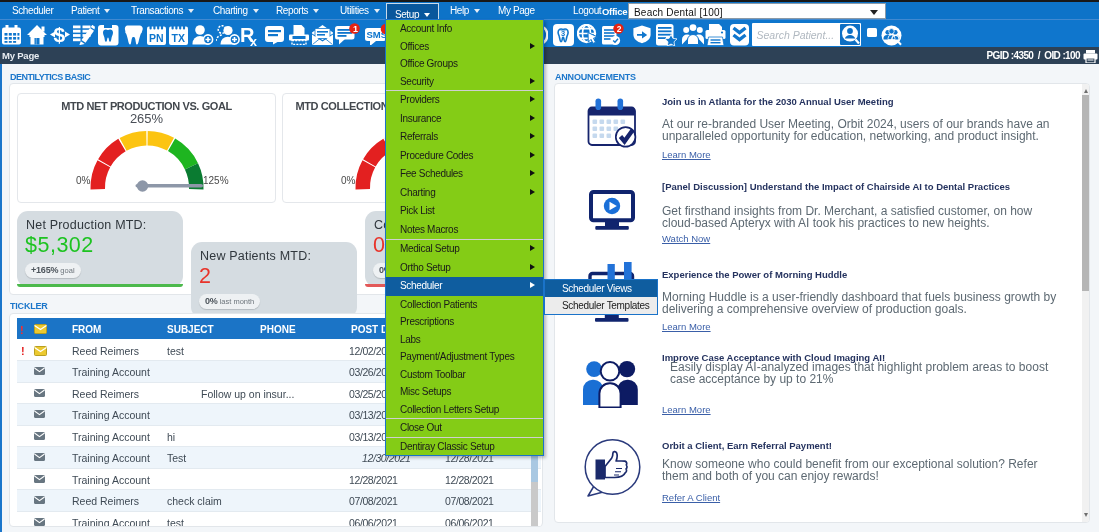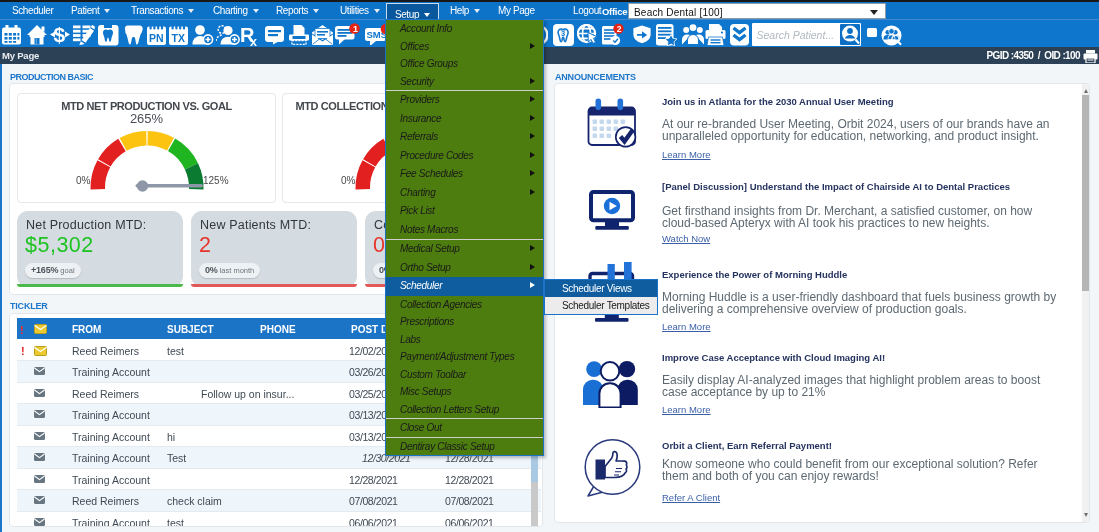--- a/index.html
+++ b/index.html
@@ -52,21 +52,21 @@
 .tkrow { position:absolute; left:7px; width:524px; height:21.5px; font-size:10.5px; color:#3f4a55; border-bottom:1px solid #e3eaf0; }
 .tkrow span { position:absolute; top:5px; }
 .tkrow .dt { letter-spacing:-0.4px; }
 
 
 .ann-title { position:absolute; left:107px; width:400px; font-size:9.5px; font-weight:bold; color:#25335f; }
 .ann-body { position:absolute; left:107px; width:400px; font-size:12px; line-height:12px; color:#5d6972; }
 .ann-link { position:absolute; left:107px; font-size:9.5px; color:#3a5fa8; text-decoration:underline; }
 
 
-#setupmenu { position:absolute; left:385px; top:19px; width:159px; height:437px; background:#4d7c0f; border:1px solid #1a73c9; box-shadow:2px 2px 3px rgba(0,0,0,0.25); z-index:50;font-style:italic; }
+#setupmenu { position:absolute; left:385px; top:19px; width:159px; height:437px; background:#84cc16; border:1px solid #1a73c9; box-shadow:2px 2px 3px rgba(0,0,0,0.25); z-index:50; }
 .mi { position:relative; height:17.5px; font-size:10px; letter-spacing:-0.3px; color:#1a1a1a; padding-left:14px; line-height:17.5px; }
 .mi.tall { height:18.5px; line-height:18.5px; }
 .mi .arr { position:absolute; right:8px; top:5px; width:0; height:0; border-top:3.5px solid transparent; border-bottom:3.5px solid transparent; border-left:5px solid #111; }
 .msep { height:1px; background:#cfcfcf; margin:0; }
 .mi.hl { background:#0f5d9f; color:#fff; }
 .mi.hl .arr { border-left-color:#fff; }
 #submenu { position:absolute; left:544px; top:279px; width:114px; height:36px; background:#ececec; border:1px solid #1a73c9; z-index:51; }
 #submenu .smi { height:17px; font-size:10px; letter-spacing:-0.3px; color:#1a1a1a; text-align:left; padding-left:17px; line-height:17px; }
 #submenu .smi.hl { background:#0f5d9f; color:#fff; }
 </style>
@@ -307,21 +307,21 @@
     <span class="left">My Page</span>
     <span class="right">PGID :4350&nbsp; /&nbsp; OID :100</span>
     <svg style="position:absolute; right:1px; top:3px;" width="15" height="13" viewBox="0 0 15 13">
         <rect x="3" y="0" width="9" height="3.5" fill="#fff"></rect>
         <rect x="0.5" y="3.5" width="14" height="6" rx="1" fill="#fff"></rect>
         <rect x="3" y="8" width="9" height="5" fill="#2d4156" stroke="#fff" stroke-width="1.2"></rect>
         <rect x="4.5" y="9.5" width="6" height="1" fill="#fff"></rect>
       </svg>
   </div>
 
-  <div class="seclabel" style="left:10px; top:72px; letter-spacing:-0.5px;">PRODUCTION BASIC</div>
+  <div class="seclabel" style="left:10px; top:72px; letter-spacing:-0.5px;">DENTILYTICS BASIC</div>
   <div class="panel" id="dentpanel" style="left:9px; top:83px; width:534px; height:212px;">
     <div class="gcard" style="left:7px;">
       <div class="gtitle">MTD NET PRODUCTION VS. GOAL</div>
       <div class="gval">265%</div>
       <svg width="259" height="110" style="position:absolute; left:0; top:0;">
         <text x="72.5" y="90" font-size="10" fill="#4a4a4a" text-anchor="end">0%</text>
         <text x="185" y="90" font-size="10" fill="#4a4a4a">125%</text>
         <path d="M72.5 95.5A56.5 56.5 0 0 1 79.5 66.3L92.2 73.3A42 42 0 0 0 87.0 95.0Z" fill="#e32020"></path>
         <path d="M80.1 65.2A56.5 56.5 0 0 1 100.3 44.8L107.7 57.3A42 42 0 0 0 92.6 72.5Z" fill="#e32020"></path>
         <path d="M101.6 44.1A56.5 56.5 0 0 1 128.3 37.0L128.5 51.5A42 42 0 0 0 108.6 56.8Z" fill="#fcc411"></path>
@@ -346,21 +346,21 @@
         <path d="M180.0 69.2A56.5 56.5 0 0 1 185.5 95.5L171.0 95.0A42 42 0 0 0 166.9 75.4Z" fill="#0a7b31"></path>
         <circle cx="124.5" cy="92" r="5.7" fill="#8d97a8"></circle>
       </svg>
     </div>
     <div class="scard" style="left:7px;">
       <div class="t">Net Production MTD:</div>
       <div class="v" style="color:#1dc321;">$5,302</div>
       <div class="pill"><b>+165%</b> goal</div>
       <div class="bline" style="background:#4cb94c;"></div>
     </div>
-    <div class="scard" style="left:181px;">
+    <div class="scard" style="left:181px;margin-top:31px;">
       <div class="t">New Patients MTD:</div>
       <div class="v" style="color:#e8332a;">2</div>
       <div class="pill"><b>0%</b> last month</div>
       <div class="bline" style="background:#e25959;"></div>
     </div>
     <div class="scard" style="left:355px;">
       <div class="t">Collections MTD:</div>
       <div class="v" style="color:#e8332a;">0</div>
       <div class="pill"><b>0%</b> last month</div>
       <div class="bline" style="background:#e25959;"></div>
@@ -529,21 +529,21 @@
 
     <svg class="abs" style="left:28px; top:276px;" width="56" height="48" viewBox="0 0 56 48">
       <circle cx="11.1" cy="9.1" r="7.9" fill="#1a6fd4"></circle>
       <path d="M0 45v-15.5a9.8 9.8 0 0 1 9.8-9.8h0.7a9.8 9.8 0 0 1 9.8 9.8V45z" fill="#1a6fd4"></path>
       <circle cx="44" cy="9.1" r="8.2" fill="#0d1b63"></circle>
       <path d="M34.5 45v-15.5a9.8 9.8 0 0 1 9.8-9.8h0.7a9.8 9.8 0 0 1 9.8 9.8V45z" fill="#0d1b63"></path>
       <circle cx="27" cy="11.3" r="9.3" fill="#fff" stroke="#0d1b63" stroke-width="2"></circle>
       <path d="M16.4 47.5v-14a10.3 10.3 0 0 1 10.3-10.3h0.6a10.3 10.3 0 0 1 10.3 10.3v14z" fill="#fff" stroke="#0d1b63" stroke-width="2"></path>
     </svg>
     <div class="ann-title" style="top:268px;">Improve Case Acceptance with Cloud Imaging AI!</div>
-    <div class="ann-body" style="top:290px;">Easily display AI-analyzed images that highlight problem areas to boost case acceptance by up to 21%</div>
+    <div class="ann-body" style="top:277px;margin-left:8px;">Easily display AI-analyzed images that highlight problem areas to boost case acceptance by up to 21%</div>
     <div class="ann-link" style="top:320px;">Learn More</div>
 
     <svg class="abs" style="left:28px; top:353px;" width="60" height="61" viewBox="0 0 60 61">
       <path d="M14 44L5 59l19-5z" fill="#fff" stroke="#2a3a7c" stroke-width="1.5" stroke-linejoin="round"></path>
       <circle cx="29.5" cy="30" r="27.3" fill="#fff" stroke="#2a3a7c" stroke-width="1.5"></circle>
       <rect x="12.5" y="22.5" width="9.5" height="20" fill="#1b2a6b"></rect>
       <path d="M22 40.5h9.5c5.5 0 9.5-1.8 10.6-4.6 1.4-.8 1.9-2.7 1-4 1.1-1 1.2-2.9.2-3.9.9-1.4.4-3.3-1.3-3.9-.6-.2-5.4-.1-8.9-.1 1.3-3.3 1.4-6.3.4-8.3-.9-1.8-3.6-1.3-3.6.6 0 2.3-.1 3.4-1.3 5l-6.6 8.2z" fill="#fff" stroke="#1b2a6b" stroke-width="1.7" stroke-linejoin="round"></path>
       <path d="M33 31.5h6M32 34.8h6M31 38h5" stroke="#1b2a6b" stroke-width="1.1"></path>
     </svg>
     <div class="ann-title" style="top:355.5px;">Orbit a Client, Earn Referral Payment!</div>
@@ -568,21 +568,21 @@
     <div class="mi tall">Referrals<i class="arr"></i></div>
     <div class="mi tall">Procedure Codes<i class="arr"></i></div>
     <div class="mi tall">Fee Schedules<i class="arr"></i></div>
     <div class="mi tall">Charting<i class="arr"></i></div>
     <div class="mi tall">Pick List</div>
     <div class="mi tall">Notes Macros</div>
     <div class="msep"></div>
     <div class="mi tall">Medical Setup<i class="arr"></i></div>
     <div class="mi tall">Ortho Setup<i class="arr"></i></div>
     <div class="mi tall hl">Scheduler<i class="arr"></i></div>
-    <div class="mi">Collection Agencies</div>
+    <div class="mi">Collection Patients</div>
     <div class="mi">Prescriptions</div>
     <div class="mi">Labs</div>
     <div class="mi">Payment/Adjustment Types</div>
     <div class="mi">Custom Toolbar</div>
     <div class="mi">Misc Setups</div>
     <div class="mi">Collection Letters Setup</div>
     <div class="msep"></div>
     <div class="mi">Close Out</div>
     <div class="msep"></div>
     <div class="mi">Dentiray Classic Setup</div>

